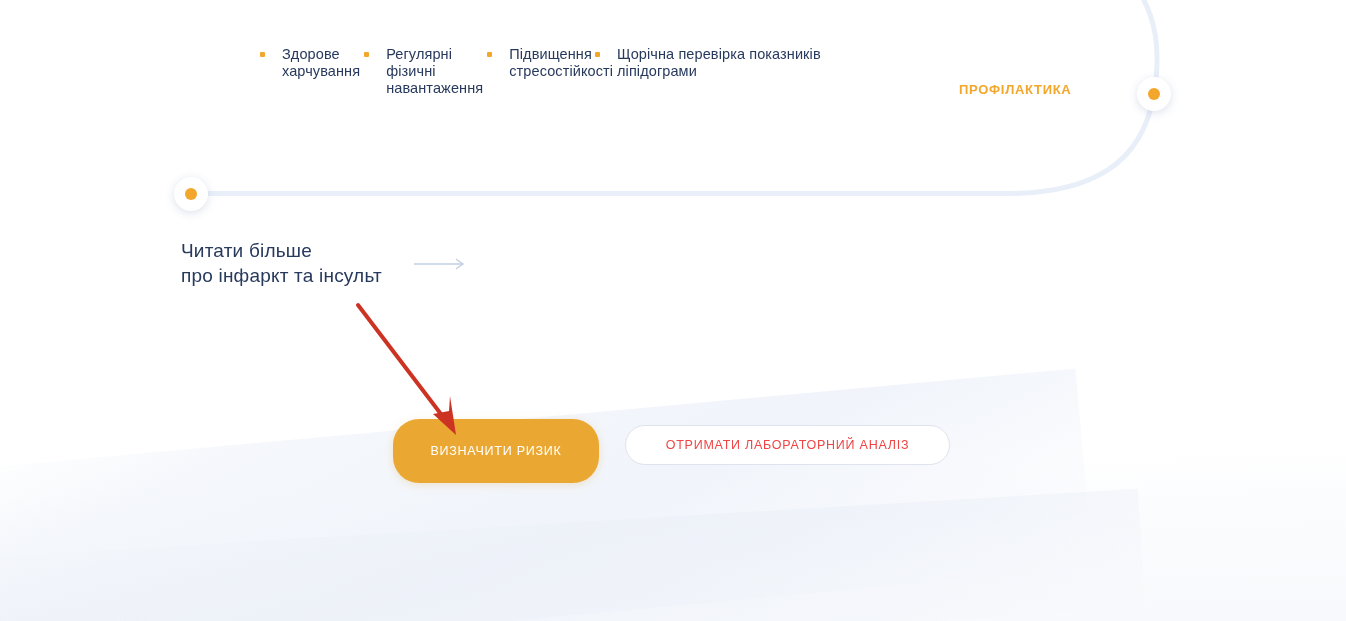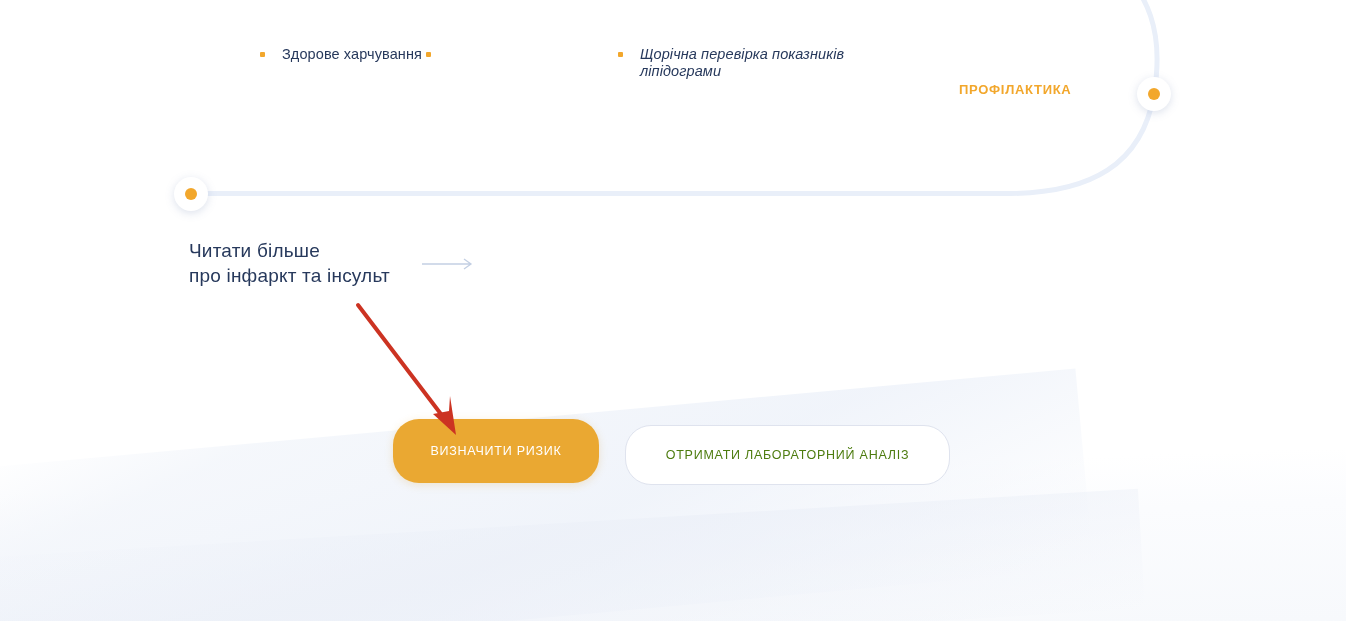--- a/index.html
+++ b/index.html
@@ -71,21 +71,21 @@
   }
   #dot-left  { left: 174px; top: 177px; }
   #dot-right { left: 1137px; top: 77px; }
 
   
   .bullets {
     position: absolute;
     display: flex;
   }
   #bullets-left  { left: 260px; top: 46px; width: 300px; gap: 4px; }
-  #bullets-right { left: 618px; top: 46px; width: 300px; gap: 24px; font-style: italic; }
+  #bullets-right { left: 595px; top: 46px; width: 300px; gap: 24px; }
 
   .bullet-row {
     display: flex;
     align-items: flex-start;
     line-height: 17px;
   }
   .bullet-mark {
     width: 5px; height: 5px;
     border-radius: 1px;
     background: #f2a72c;
@@ -111,21 +111,20 @@
     white-space: nowrap;
   }
 
   
   #read-more {
     position: absolute;
     left: 181px;
     top: 238px;
     display: flex;
     align-items: center;
-    margin-left: 8px;
   }
   #read-more-text {
     color: #27395c;
     font-size: 19px;
     line-height: 25px;
     letter-spacing: 0.2px;
     white-space: pre-line;
   }
   #read-more-arrow {
     margin-left: 32px;
@@ -150,25 +149,25 @@
     font-size: 12.5px;
     font-family: "Liberation Sans", sans-serif;
     letter-spacing: 0.75px;
     cursor: pointer;
     box-shadow: 0 2px 8px rgba(220,160,50,0.22);
   }
   #btn-secondary {
     margin-left: 26px;
     margin-top: 6px;
     width: 325px;
-    height: 60px;
+    height: 40px;
     border: 1px solid #dfe3ee;
     border-radius: 26px;
     background: #ffffff;
-    color: #4d7c0f;
+    color: #ef4444;
     font-size: 12.5px;
     font-family: "Liberation Sans", sans-serif;
     letter-spacing: 0.75px;
     cursor: pointer;
   }
 
   
   #annotation-arrow {
     position: absolute;
     left: 340px; top: 290px;
@@ -208,20 +207,25 @@
   <div class="node-dot" id="dot-left"></div>
   <div class="node-dot" id="dot-right"></div>
 
   <div class="bullets" id="bullets-left">
     <div class="bullet-row">
       <span class="bullet-mark"></span>
       <span class="bullet-text">Здорове харчування</span>
     </div>
     <div class="bullet-row">
       <span class="bullet-mark"></span>
+      <span class="bullet-text">Регулярні фізичні навантаження</span>
+    </div>
+    <div class="bullet-row">
+      <span class="bullet-mark"></span>
+      <span class="bullet-text">Підвищення стресостійкості</span>
     </div>
   </div>
 
   <div class="bullets" id="bullets-right">
     <div class="bullet-row">
       <span class="bullet-mark"></span>
       <span class="bullet-text">Щорічна перевірка показників ліпідограми</span>
     </div>
   </div>
 

